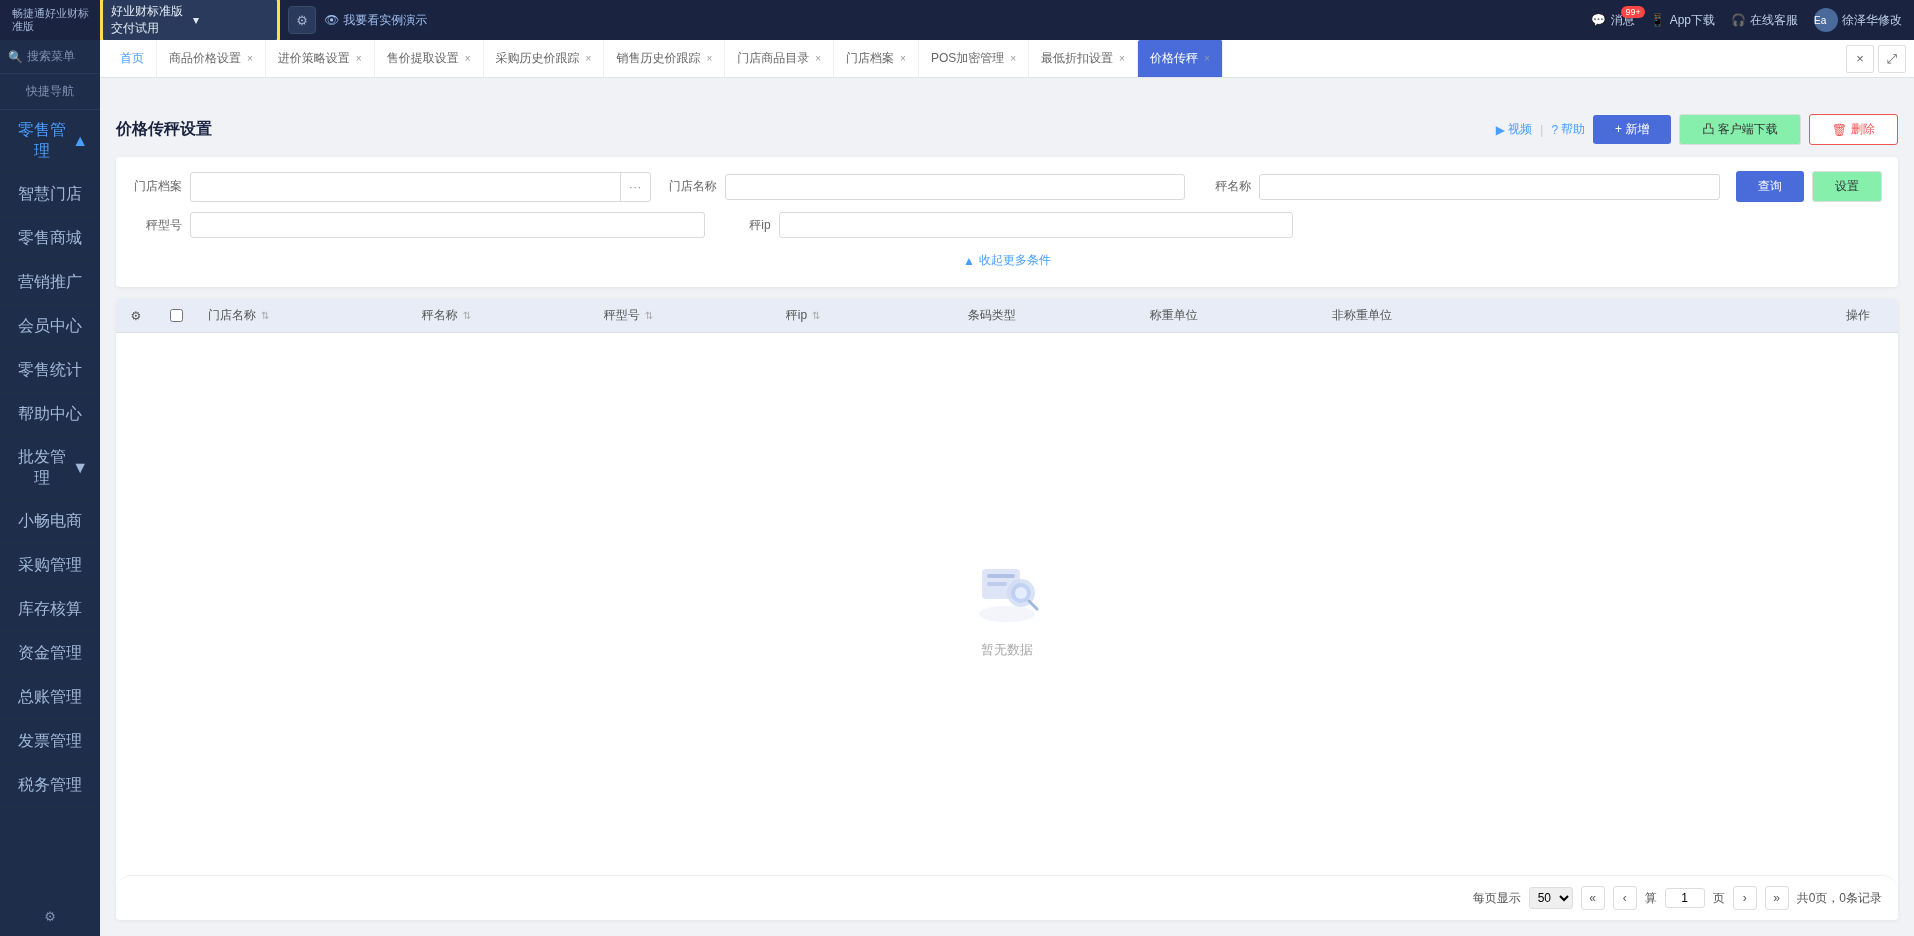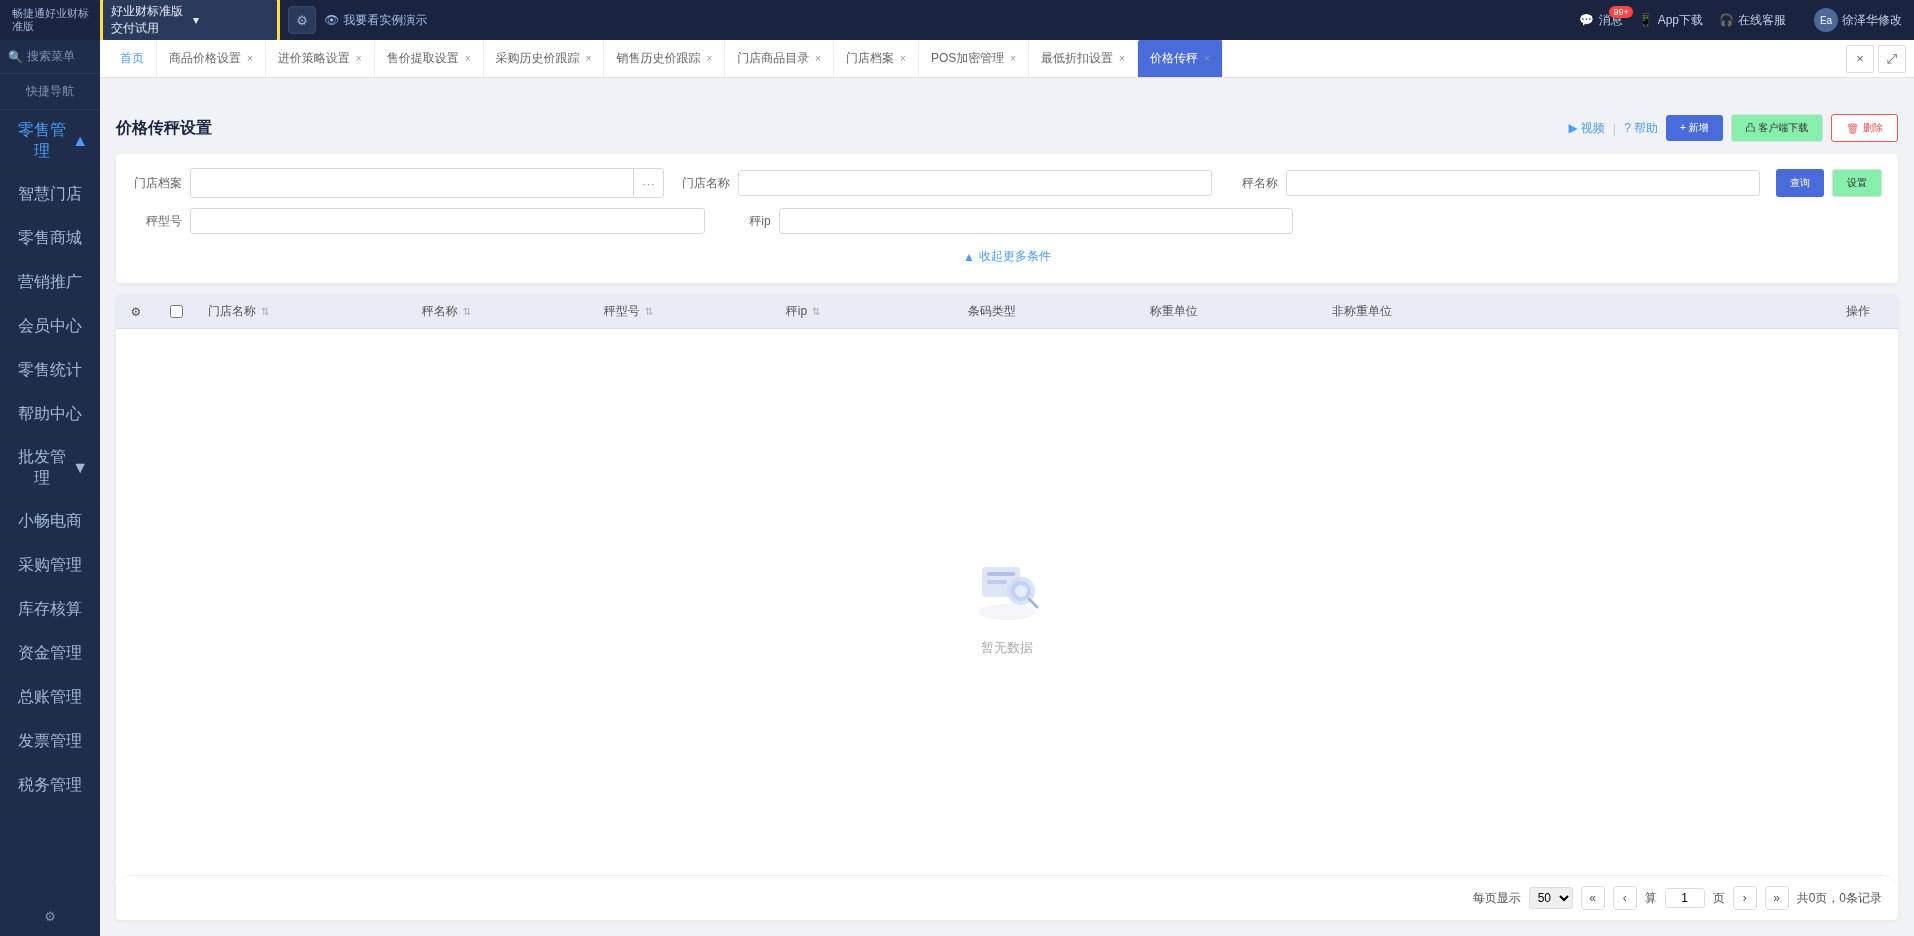--- a/index.html
+++ b/index.html
@@ -10,21 +10,21 @@
     .top-bar-left { display: flex; align-items: center; gap: 8px; }
     .logo-area { display: flex; flex-direction: column; align-items: center; justify-content: center; width: 80px; }
     .logo-title { font-size: 11px; color: #a0b0d0; line-height: 1.2; }
     .dropdown-selector { background: #2a3a5c; border: 3px solid #fde047; border-radius: 4px; color: #e0e8f0; padding: 3px 8px; display: flex; align-items: center; gap: 6px; cursor: pointer; font-size: 12px; min-width: 180px; }
     .dropdown-selector span { flex: 1; }
     .settings-icon-btn { background: #2a3a5c; border: 1px solid #3a4a6c; border-radius: 4px; width: 28px; height: 28px; display: flex; align-items: center; justify-content: center; cursor: pointer; color: #a0b0d0; }
     .demo-link { color: #a0c0f0; font-size: 12px; cursor: pointer; display: flex; align-items: center; gap: 4px; }
     .top-bar-right { display: flex; align-items: center; gap: 16px; }
     .top-action { display: flex; align-items: center; gap: 4px; cursor: pointer; color: #c0d0e8; font-size: 12px; position: relative; }
     .badge { background: #ff4444; color: #fff; font-size: 9px; border-radius: 8px; padding: 1px 4px; position: absolute; top: -6px; right: -10px; }
-    .user-avatar { width: 24px; height: 24px; border-radius: 50%; background: #4a6a9c; display: flex; align-items: center; justify-content: center; font-size: 10px; color: #fff; margin-left: 12px; }
+    .user-avatar { width: 24px; height: 24px; border-radius: 50%; background: #4a6a9c; display: flex; align-items: center; justify-content: flex-start; font-size: 10px; color: #fff; }
 
     
     .main-layout { display: flex; flex: 1; overflow: hidden; }
 
     
     .sidebar { width: 100px; background: #1e2d4a; color: #c0d0e8; display: flex; flex-direction: column; flex-shrink: 0; overflow-y: auto; }
     .sidebar-search { padding: 8px; border-bottom: 1px solid #2a3a5a; display: flex; align-items: center; gap: 4px; cursor: pointer; font-size: 12px; color: #8090b0; }
     .sidebar-nav { padding: 8px 0; border-bottom: 1px solid #2a3a5a; display: flex; align-items: center; justify-content: center; font-size: 12px; color: #8090b0; cursor: pointer; height: 36px; }
     .sidebar-item { padding: 10px 8px; text-align: center; font-size: 16px; cursor: pointer; color: #a0b8d8; border-bottom: 1px solid #232f45; display: flex; flex-direction: column; align-items: center; justify-content: center; min-height: 44px; }
     .sidebar-item.active { color: #4a9eff; }
@@ -46,21 +46,21 @@
 
     
     .page-content { flex: 1; overflow-y: auto; padding: 16px; display: flex; flex-direction: column; gap: 12px; margin-top: 20px; }
 
     
     .page-header { display: flex; align-items: center; justify-content: space-between; }
     .page-title { font-size: 16px; font-weight: 600; color: #1a2340; }
     .page-actions { display: flex; align-items: center; gap: 8px; }
     .action-link { color: #4a9eff; font-size: 12px; cursor: pointer; display: flex; align-items: center; gap: 3px; }
     .divider-v { color: #ccc; }
-    .btn { padding: 6px 14px; border-radius: 3px; border: none; cursor: pointer; font-size: 10px; display: flex; align-items: center; gap: 4px; }
+    .btn { padding: 6px 22px; border-radius: 3px; border: none; cursor: pointer; font-size: 12px; display: flex; align-items: center; gap: 4px; }
     .btn-primary { background: #4a6cdb; color: #fff; }
     .btn-default { background: #86efac; color: #333; border: 1px solid #ddd; }
     .btn-danger { background: #fff; color: #e55; border: 1px solid #e55; }
 
     
     .search-form { background: #fff; padding: 14px 16px; border-radius: 4px; box-shadow: 0 1px 4px rgba(0,0,0,0.06); }
     .form-row { display: flex; align-items: center; gap: 16px; margin-bottom: 10px; }
     .form-row:last-child { margin-bottom: 0; }
     .form-field { display: flex; align-items: center; gap: 8px; flex: 1; }
     .form-label { font-size: 12px; color: #666; white-space: nowrap; min-width: 50px; text-align: right; }

